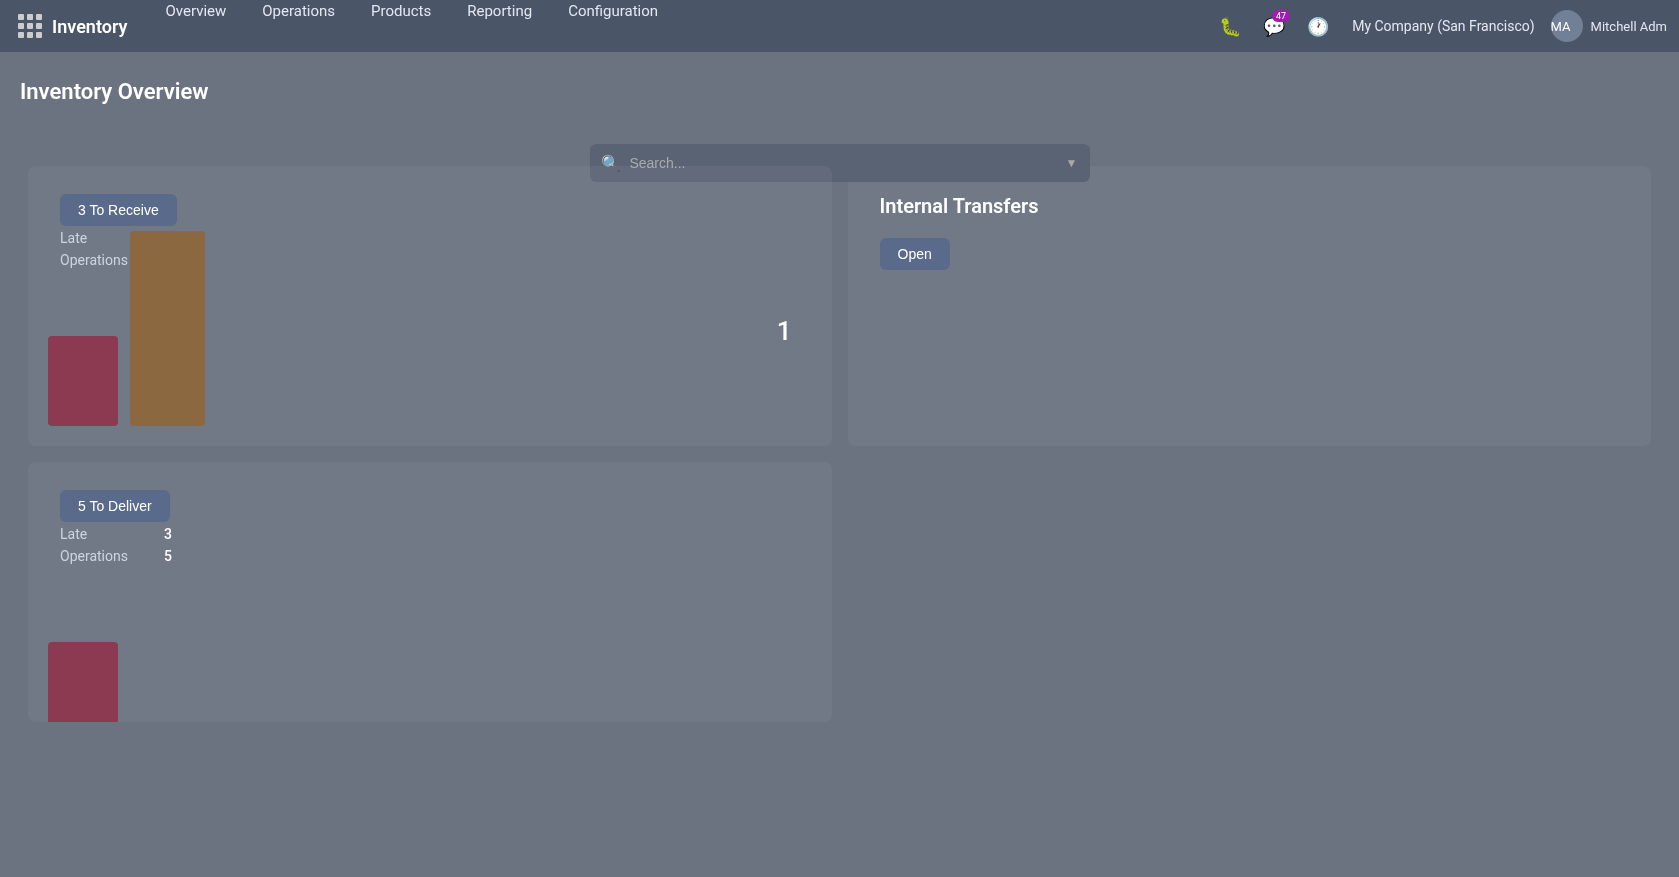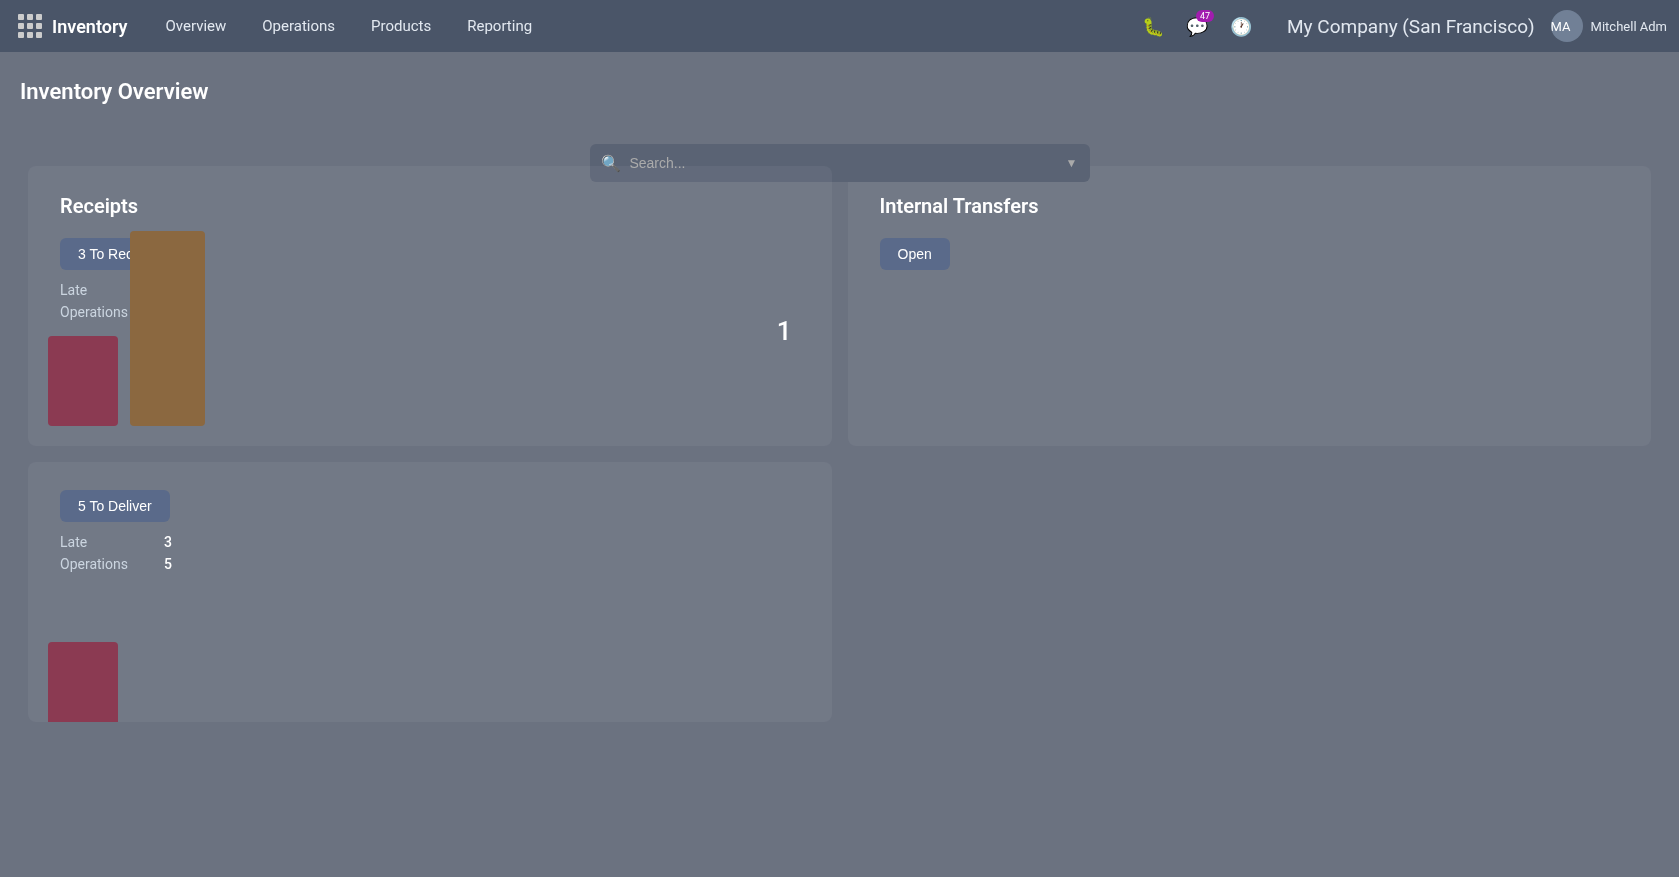--- a/index.html
+++ b/index.html
@@ -55,21 +55,21 @@
     .topnav-items {
       display: flex;
       align-items: center;
       gap: 0;
       flex: 1;
     }
     .topnav-item {
       padding: 0 18px;
       height: 48px;
       display: flex;
-      align-items: center;
+      align-items: flex-start;
       font-size: 15px;
       color: #e2e8f0;
       cursor: pointer;
       white-space: nowrap;
     }
     .topnav-right {
       display: flex;
       align-items: center;
       gap: 8px;
       margin-left: auto;
@@ -95,25 +95,24 @@
       border-radius: 8px;
       padding: 1px 4px;
       min-width: 14px;
       text-align: center;
     }
     .topnav-company {
       display: flex;
       align-items: center;
       gap: 6px;
       color: #e2e8f0;
-      font-size: 19px;
+      font-size: 14px;
       cursor: pointer;
       padding: 0 8px;
       white-space: nowrap;
-      margin-left: 11px;
     }
     .topnav-avatar {
       width: 32px;
       height: 32px;
       border-radius: 50%;
       background: #718096;
       overflow: hidden;
       display: flex;
       align-items: center;
       font-size: 13px;
@@ -221,21 +220,21 @@
       color: #fff;
       border: none;
       border-radius: 6px;
       padding: 8px 18px;
       font-size: 14px;
       cursor: pointer;
       font-weight: 500;
     }
 
     .card-stats {
-      margin-top: 12px;
+      margin-top: 4px;
     }
     .card-stat-row {
       display: flex;
       align-items: center;
       gap: 24px;
       margin-bottom: 6px;
     }
     .card-stat-label {
       font-size: 14px;
       color: #cbd5e0;
@@ -325,20 +324,23 @@
     </div>
     <div class="topnav-item">
       <span>Operations</span>
     </div>
     <div class="topnav-item">
       <span>Products</span>
     </div>
     <div class="topnav-item">
       <span>Reporting</span>
     </div>
+    <div class="topnav-item">
+      <span>Configuration</span>
+    </div>
   </div>
   <div class="topnav-right">
     <div class="topnav-icon-btn">
       <span>🐛</span>
     </div>
     <div class="topnav-icon-btn">
       <span>💬</span>
       <span class="topnav-badge">47</span>
     </div>
     <div class="topnav-icon-btn">
@@ -365,21 +367,20 @@
         <span class="search-icon-wrap">🔍</span>
         <input class="search-input" type="text" placeholder="Search..." style="">
         <span class="search-dropdown-btn">▼</span>
       </div>
     </div>
   </div>
 
   <div class="cards-grid">
 
     <div class="card" style="min-height:280px; padding-bottom: 60px;">
-      <div class="card-title">Receipts</div>
       <button class="card-action-btn">3 To Receive</button>
       <div class="card-stats">
         <div class="card-stat-row">
           <span class="card-stat-label">Late</span>
           <span class="card-stat-value">1</span>
         </div>
         <div class="card-stat-row">
           <span class="card-stat-label">Operations</span>
           <span class="card-stat-value">5</span>
         </div>

